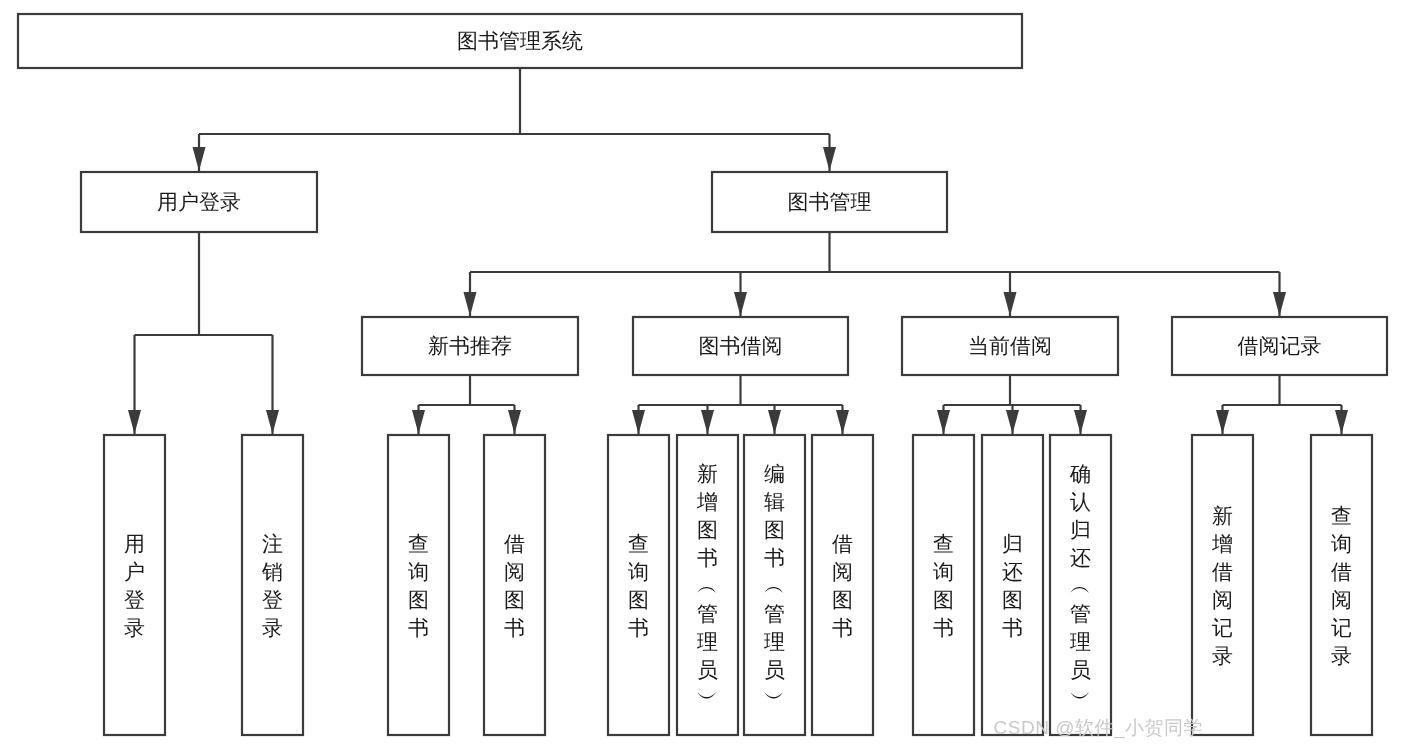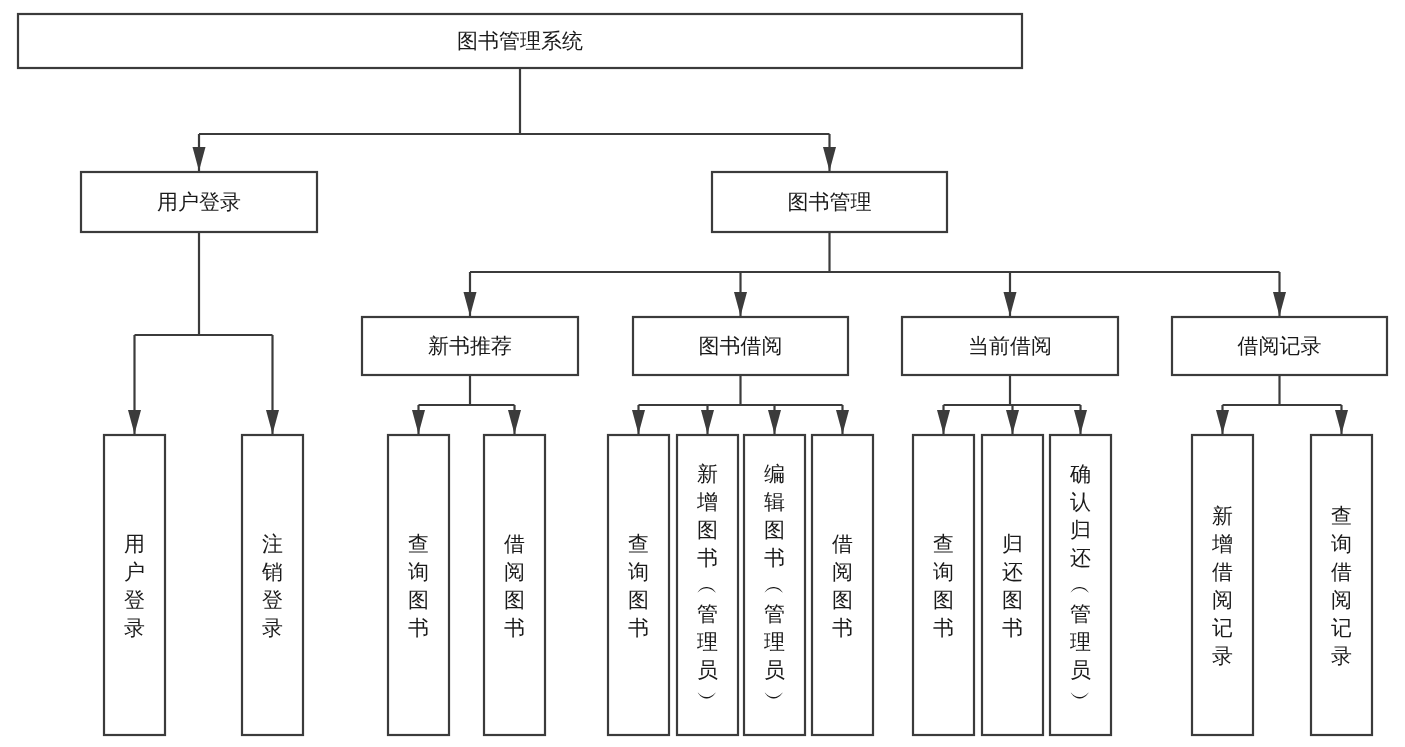--- a/index.html
+++ b/index.html
@@ -215,13 +215,14 @@
         <g>
           <rect x="1192" y="435" width="61" height="300" class="node-rect"></rect>
           <text x="1222.5" y="522.84" class="node-label-vert"><tspan x="1222.5" dy="0">新</tspan><tspan x="1222.5" dy="28">增</tspan><tspan x="1222.5" dy="28">借</tspan><tspan x="1222.5" dy="28">阅</tspan><tspan x="1222.5" dy="28">记</tspan><tspan x="1222.5" dy="28">录</tspan></text>
         </g>
         <g>
           <rect x="1311" y="435" width="61" height="300" class="node-rect"></rect>
           <text x="1341.5" y="522.84" class="node-label-vert"><tspan x="1341.5" dy="0">查</tspan><tspan x="1341.5" dy="28">询</tspan><tspan x="1341.5" dy="28">借</tspan><tspan x="1341.5" dy="28">阅</tspan><tspan x="1341.5" dy="28">记</tspan><tspan x="1341.5" dy="28">录</tspan></text>
         </g>
       </g>
   </svg>
+  <div class="watermark">CSDN @软件_小贺同学</div>
 </div>
 
 </body></html>

